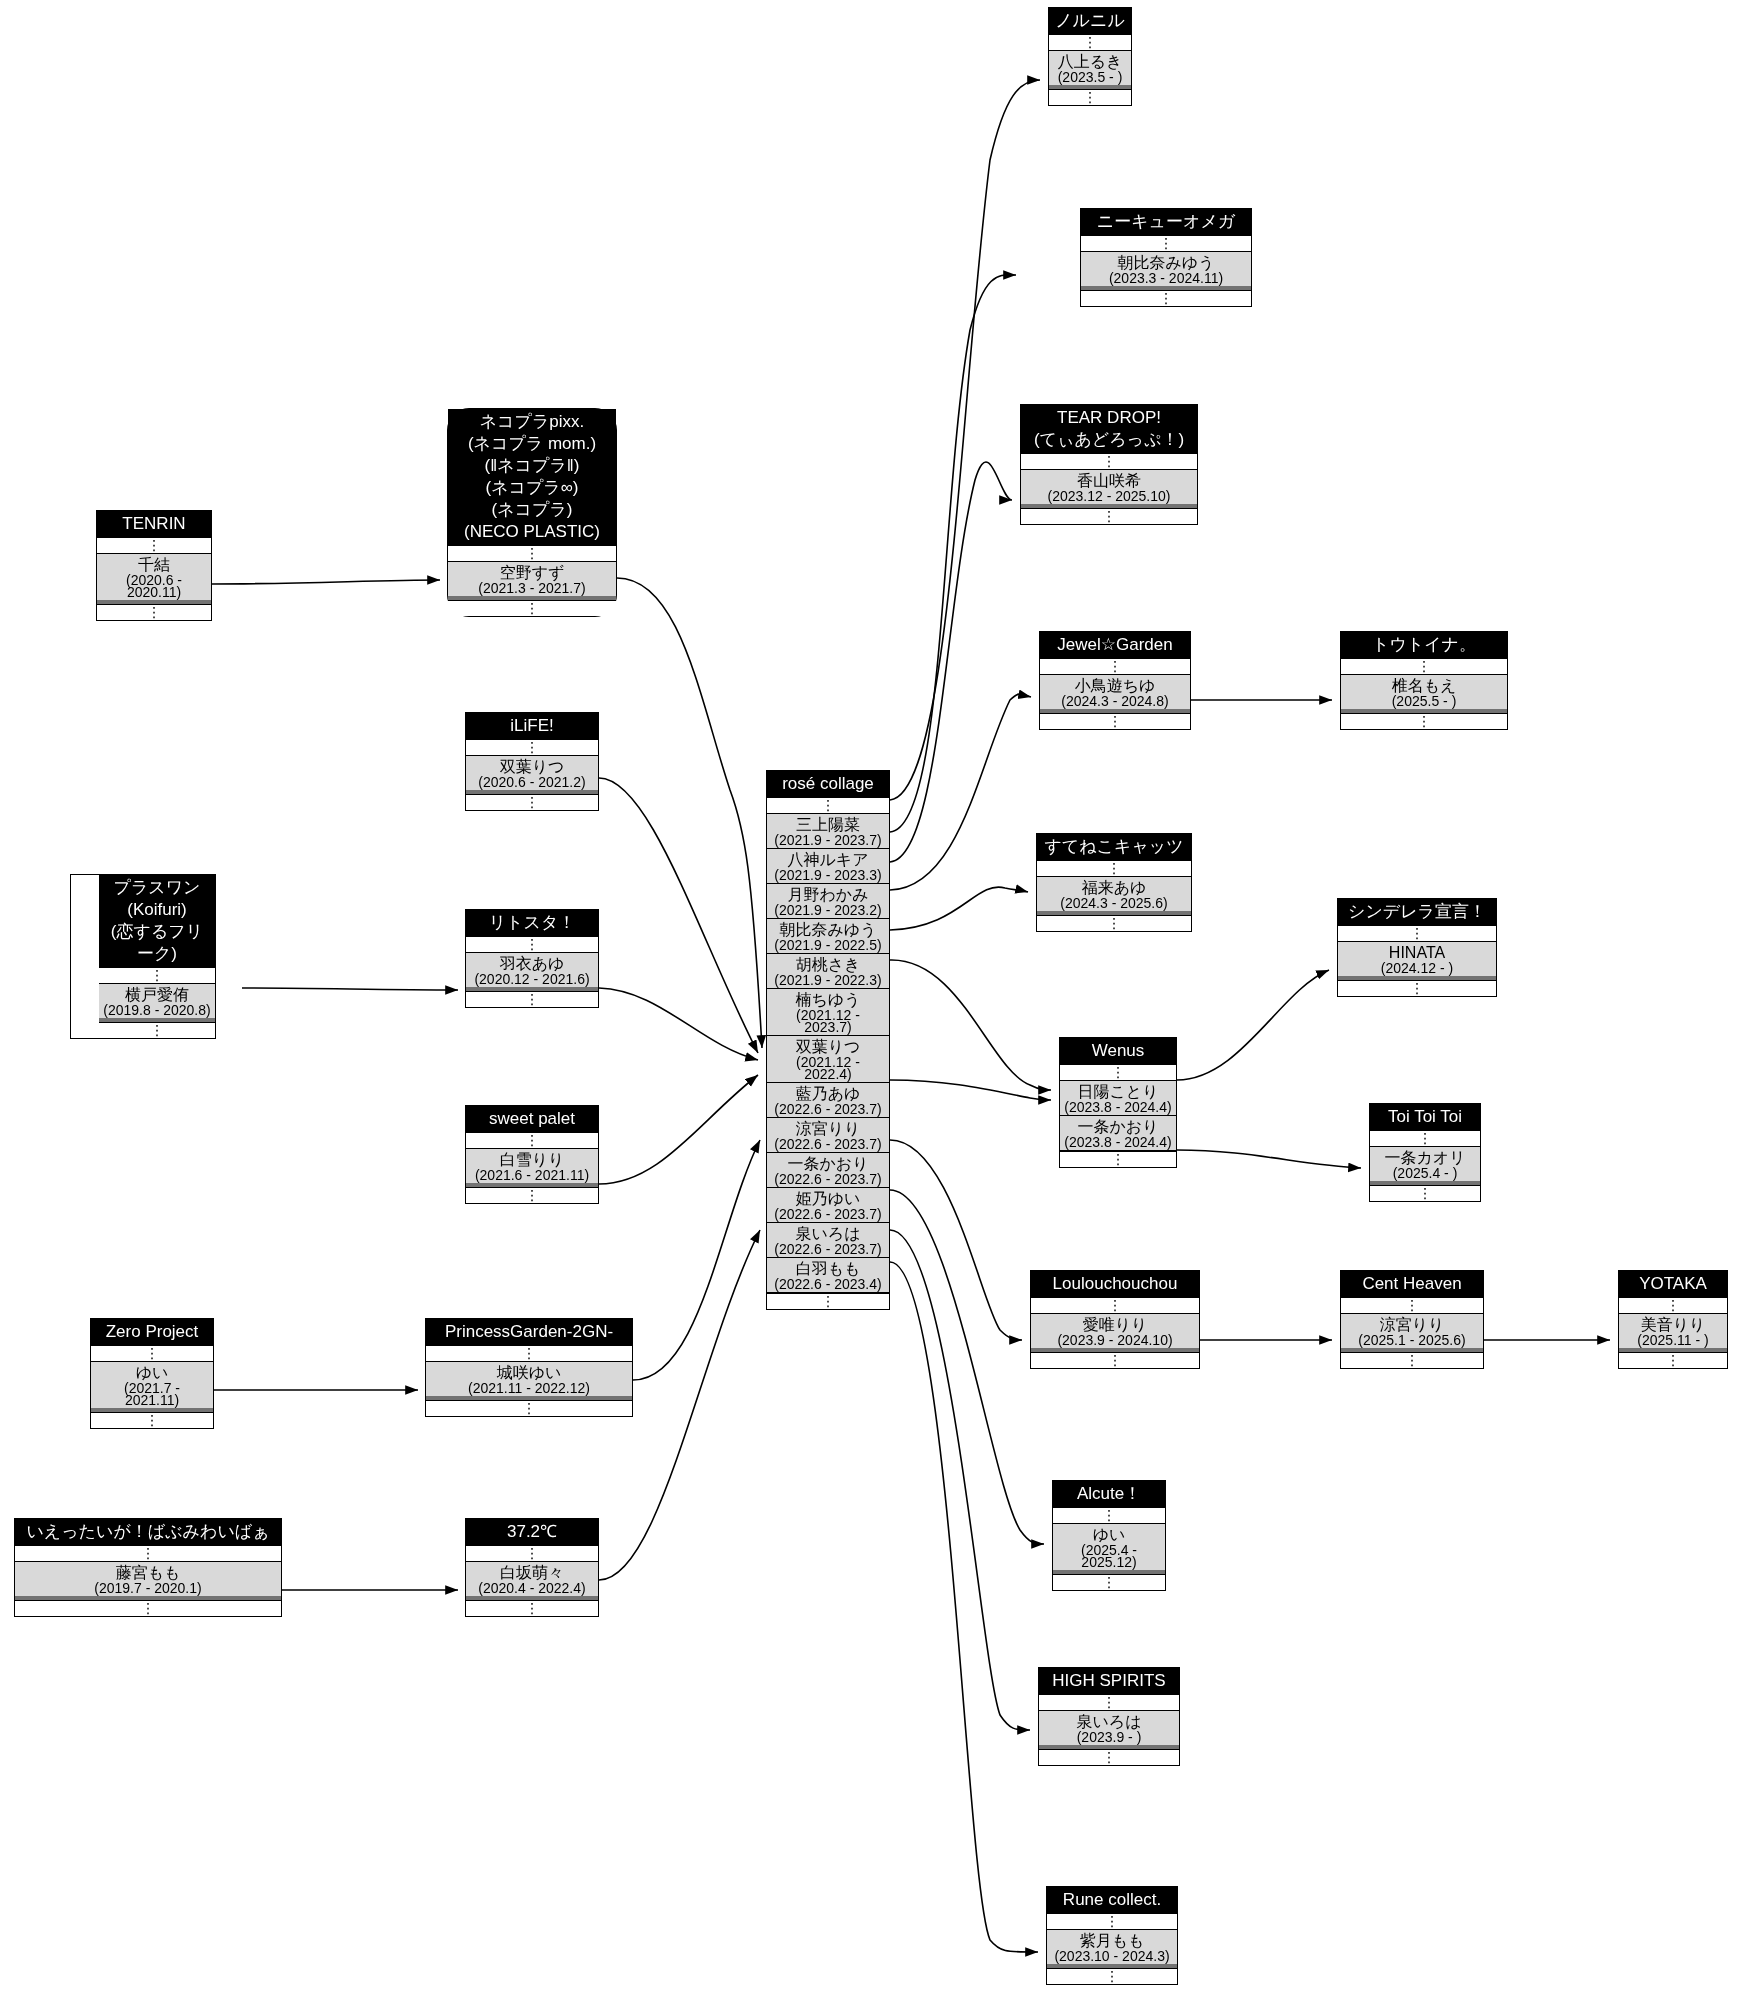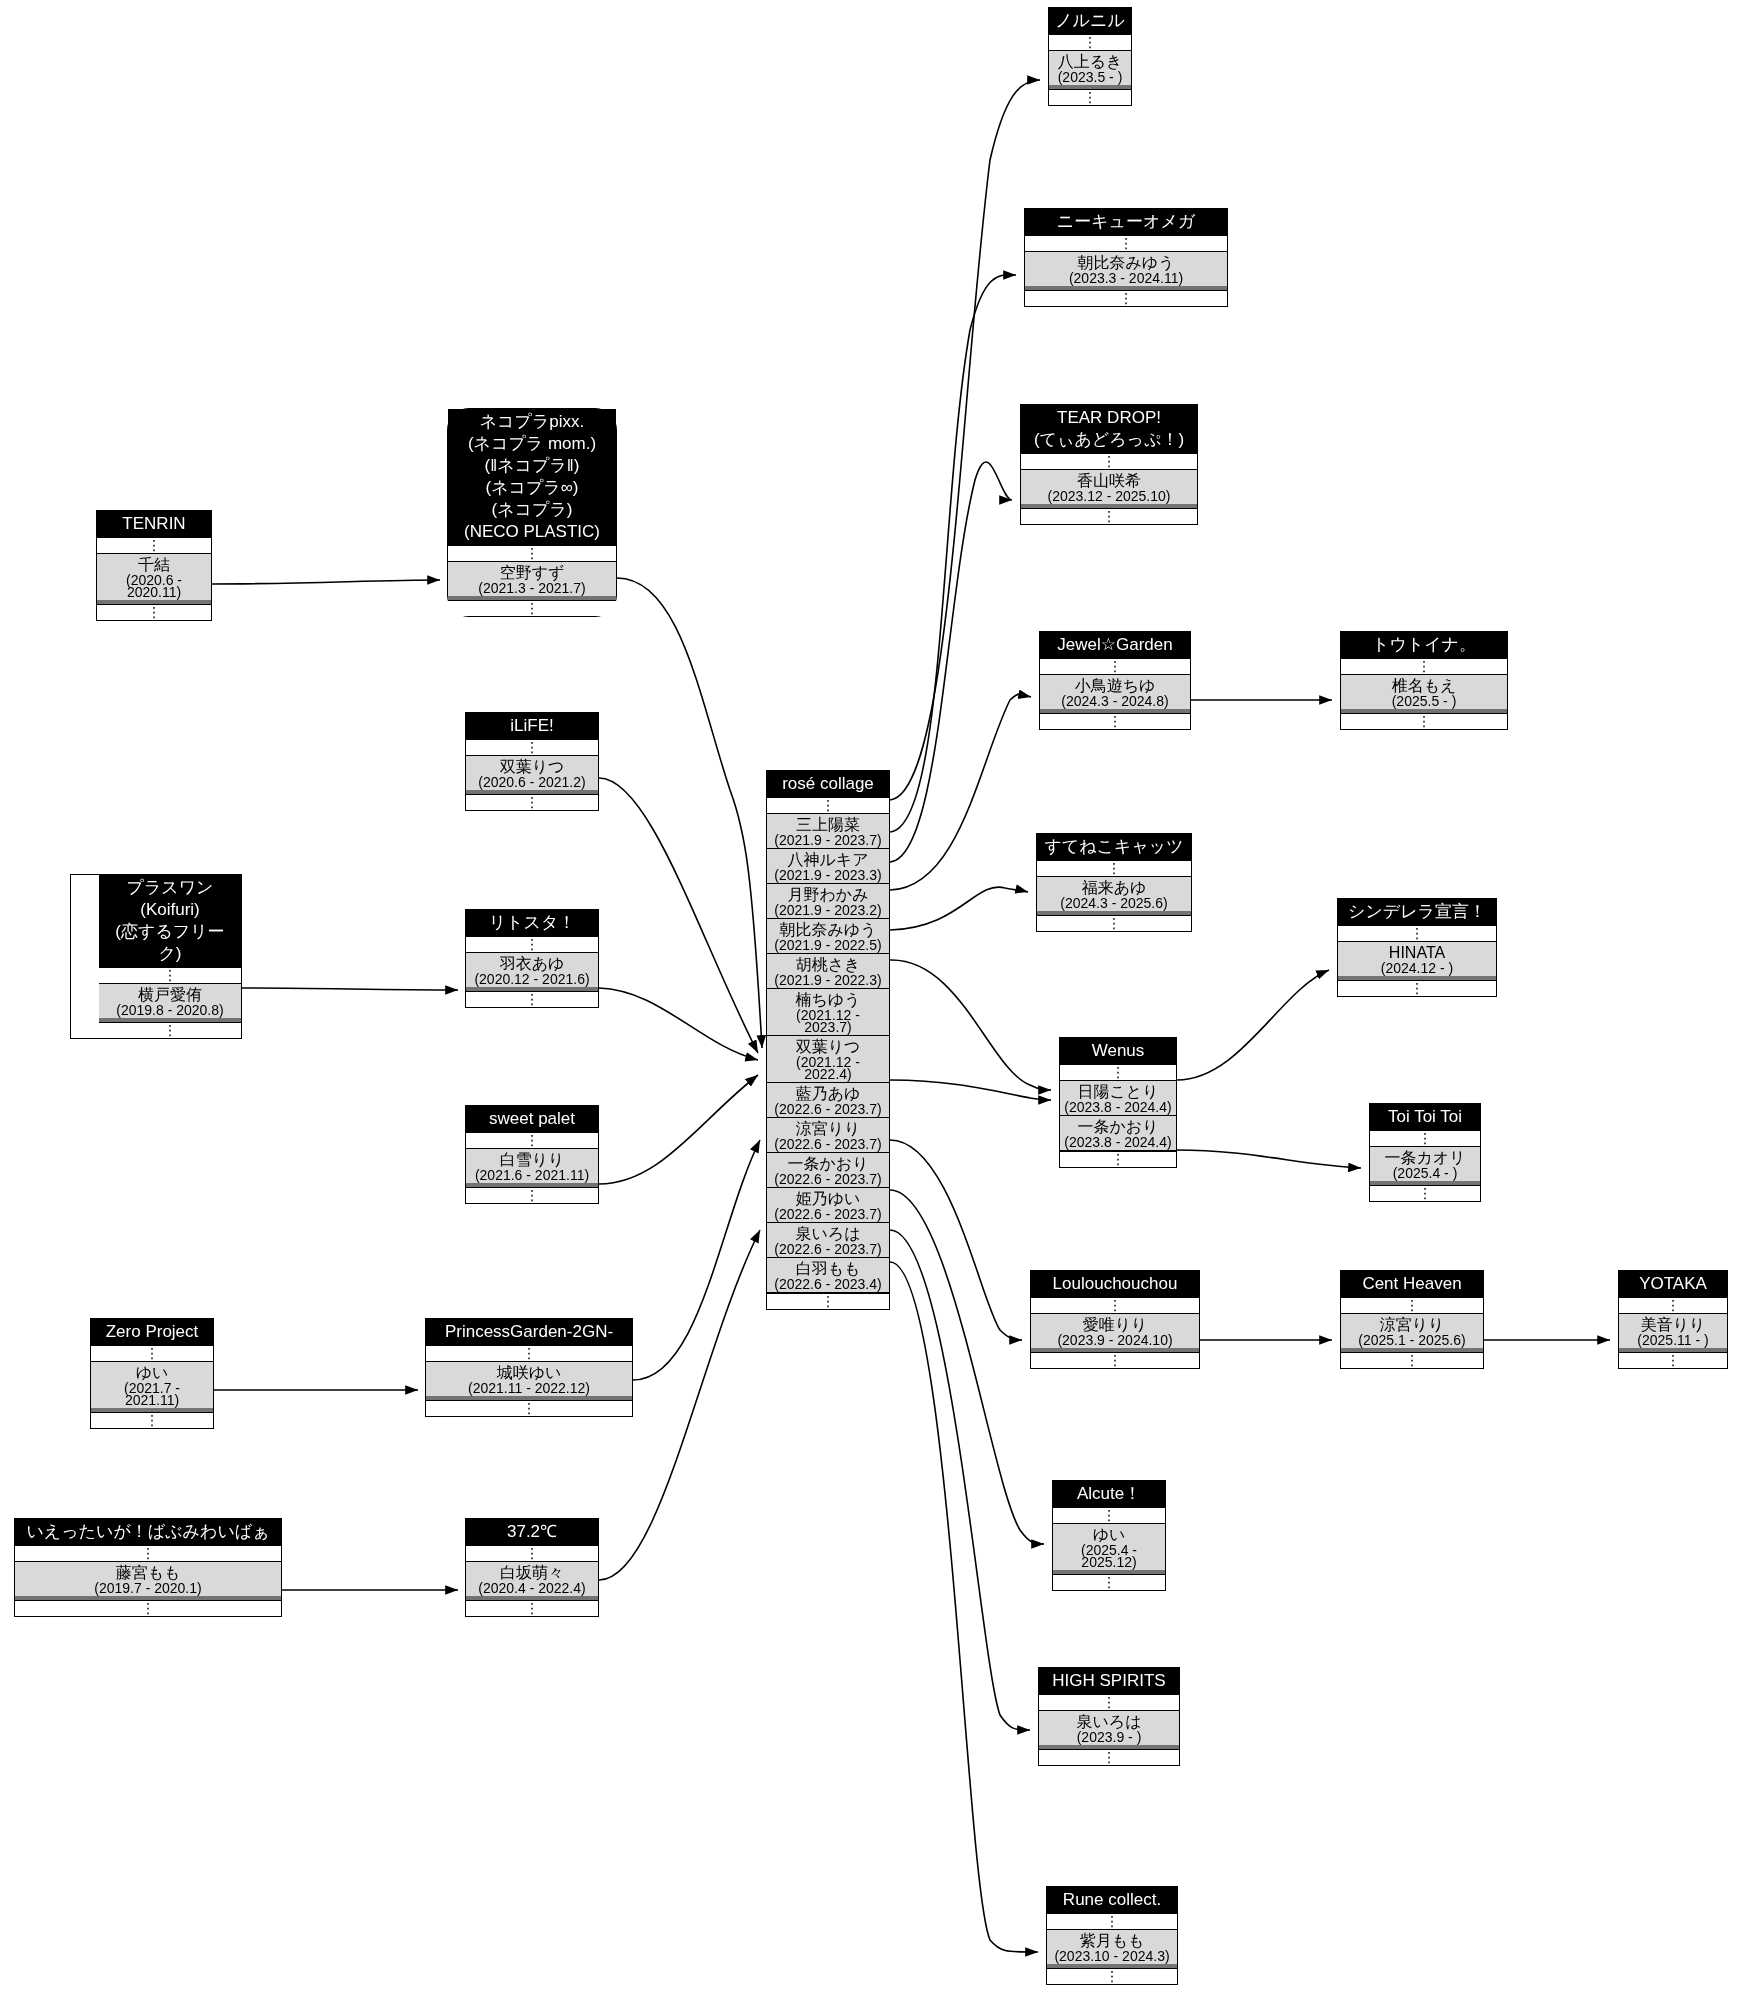--- a/index.html
+++ b/index.html
@@ -144,21 +144,21 @@
     </div>
     <div class="node" style="left: 465px; top: 712px; width: 134px;">
       <div class="title">iLiFE!</div>
       <div class="dots">⋮</div>
       <div class="member">
         <div class="name">双葉りつ</div>
         <div class="period">(2020.6 - 2021.2)</div>
       </div>
       <div class="dots-bottom">⋮</div>
     </div>
-    <div class="node" style="left: 70px; top: 874px; width: 172px; padding-left: 28px;">
+    <div class="node" style="left: 70px; top: 874px; width: 146px; padding-left: 28px;">
       <div class="title">プラスワン
 (Koifuri)
 (恋するフリーク)</div>
       <div class="dots">⋮</div>
       <div class="member">
         <div class="name">横戸愛侑</div>
         <div class="period">(2019.8 - 2020.8)</div>
       </div>
       <div class="dots-bottom">⋮</div>
     </div>
@@ -275,21 +275,21 @@
     </div>
     <div class="node" style="left: 1048px; top: 7px; width: 84px;">
       <div class="title">ノルニル</div>
       <div class="dots">⋮</div>
       <div class="member">
         <div class="name">八上るき</div>
         <div class="period">(2023.5 - )</div>
       </div>
       <div class="dots-bottom">⋮</div>
     </div>
-    <div class="node" style="left: 1024px; top: 208px; width: 204px;">
+    <div class="node" style="left: 1080px; top: 208px; width: 172px;">
       <div class="title">ニーキューオメガ</div>
       <div class="dots">⋮</div>
       <div class="member">
         <div class="name">朝比奈みゆう</div>
         <div class="period">(2023.3 - 2024.11)</div>
       </div>
       <div class="dots-bottom">⋮</div>
     </div>
     <div class="node" style="left: 1020px; top: 404px; width: 178px; text-align: center;">
       <div class="title">TEAR DROP!

